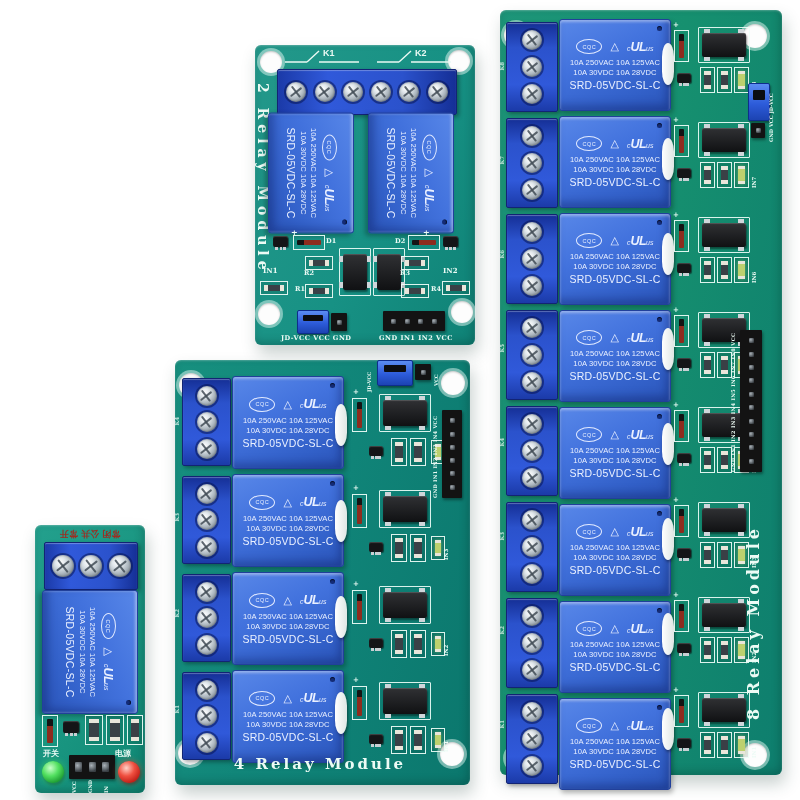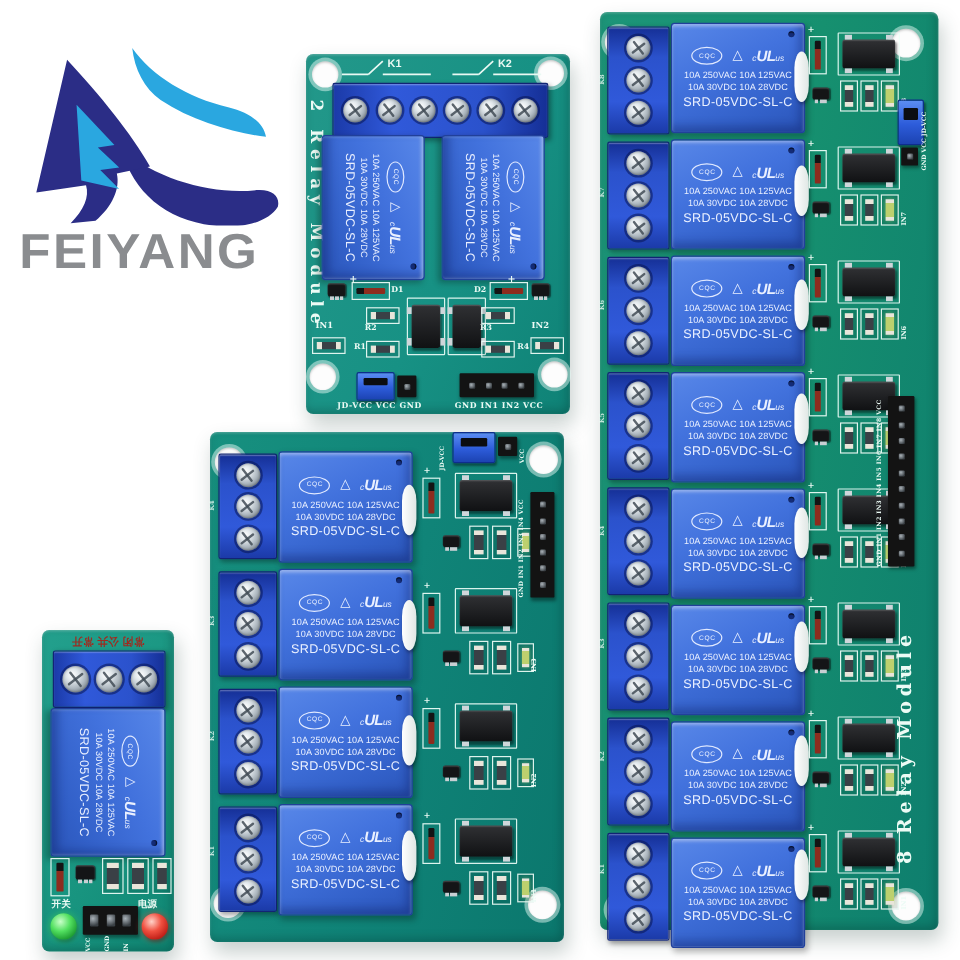--- a/index.html
+++ b/index.html
@@ -67,29 +67,20 @@
   .led.red{background:radial-gradient(circle at 38% 32%,#ffd2c8 0%,#f05040 40%,#c01f17 75%,#8e130e 100%);box-shadow:0 0 6px rgba(230,70,50,.7),1px 2px 3px rgba(0,0,0,.35);}
   .ksym{position:absolute;}
   
   .brandtext{position:absolute;font-weight:700;color:#8a8c8f;letter-spacing:2px;font-size:41px;transform:scaleX(1.04);transform-origin:left;}
 </style>
 </head>
 <body>
 
 <div class="canvas">
 
-  <div class="abs" style="left:12px;top:40px;width:225px;height:200px;">
-    <svg width="222" height="148" viewBox="0 0 220 150">
-      <path d="M97,0 C114,24 144,42 178,50 C198,55 208,64 210,75 C184,72 148,62 121,44 C107,34 99,18 97,0 Z" fill="#2aa7e0"></path>
-      <path d="M88,86 C120,112 165,124 202,120 C216,119 222,126 220,134 C212,147 190,153 165,150 C125,145 98,122 88,86 Z" fill="#2b2d86"></path>
-      <path d="M42,10 C70,40 96,72 112,100 L84,106 C87,119 80,134 66,146 L45,148 C56,137 61,126 58,116 L16,122 Z" fill="#2b2d86"></path>
-      <path d="M50,48 L82,82 L68,84 L86,101 L70,103 L86,119 L54,112 Z" fill="#2aa7e0"></path>
-    </svg>
-    <div class="brandtext" style="left:4px;top:146px;">FEIYANG</div>
-  </div>
 
   <div class="board" style="left:255px;top:45px;width:220px;height:300px;background:linear-gradient(115deg,#23988a 0%,#179184 55%,#0f8276 100%);">
     <div class="hole" style="left:5px;top:6px;width:22px;height:22px;"></div>
     <div class="hole" style="left:193px;top:5px;width:22px;height:22px;"></div>
     <div class="hole" style="left:3px;top:258px;width:22px;height:22px;"></div>
     <div class="hole" style="left:196px;top:256px;width:22px;height:22px;"></div>
 
     <svg class="ksym" style="left:28px;top:1px;" width="78" height="22" viewBox="0 0 78 22">
       <path d="M2,16 H24 M36,5 L24,16 M36,16 H76" stroke="#e9f9f3" stroke-width="1.4" fill="none"></path>
       <text x="40" y="10" font-size="9" font-weight="bold" fill="#e9f9f3">K1</text>
@@ -850,20 +841,21 @@
     <div class="hdr v" style="left:267px;top:50px;width:20px;height:88px;">
       <span class="pin"></span>
         <span class="pin"></span>
         <span class="pin"></span>
       <span class="pin"></span>
         <span class="pin"></span>
         <span class="pin"></span>
     </div>
     <span class="silk vup" style="left:258px;top:50px;height:88px;font-size:5px;letter-spacing:.3px;">GND IN1 IN2 IN3 IN4 VCC</span>
 
+    <div class="silk" style="left:0;top:397px;width:290px;text-align:center;font-size:15px;letter-spacing:3px;">4 Relay Module</div>
   </div>
 
   <div class="board" style="left:35px;top:525px;width:110px;height:268px;background:linear-gradient(120deg,#23a08d 0%,#18947f 60%,#0f8673 100%);">
     <div class="silk" style="left:0;top:4px;width:110px;text-align:center;font-size:9px;color:#9c2d22;transform:rotate(180deg);font-weight:700;">常闭 公共 常开</div>
 
     <div class="tblock abs" style="left:9px;top:17px;width:92px;height:46px;">
       <div class="screw" style="width:22px;height:22px;"></div>
       <div class="screw" style="width:22px;height:22px;"></div>
       <div class="screw" style="width:22px;height:22px;"></div>
     </div>

